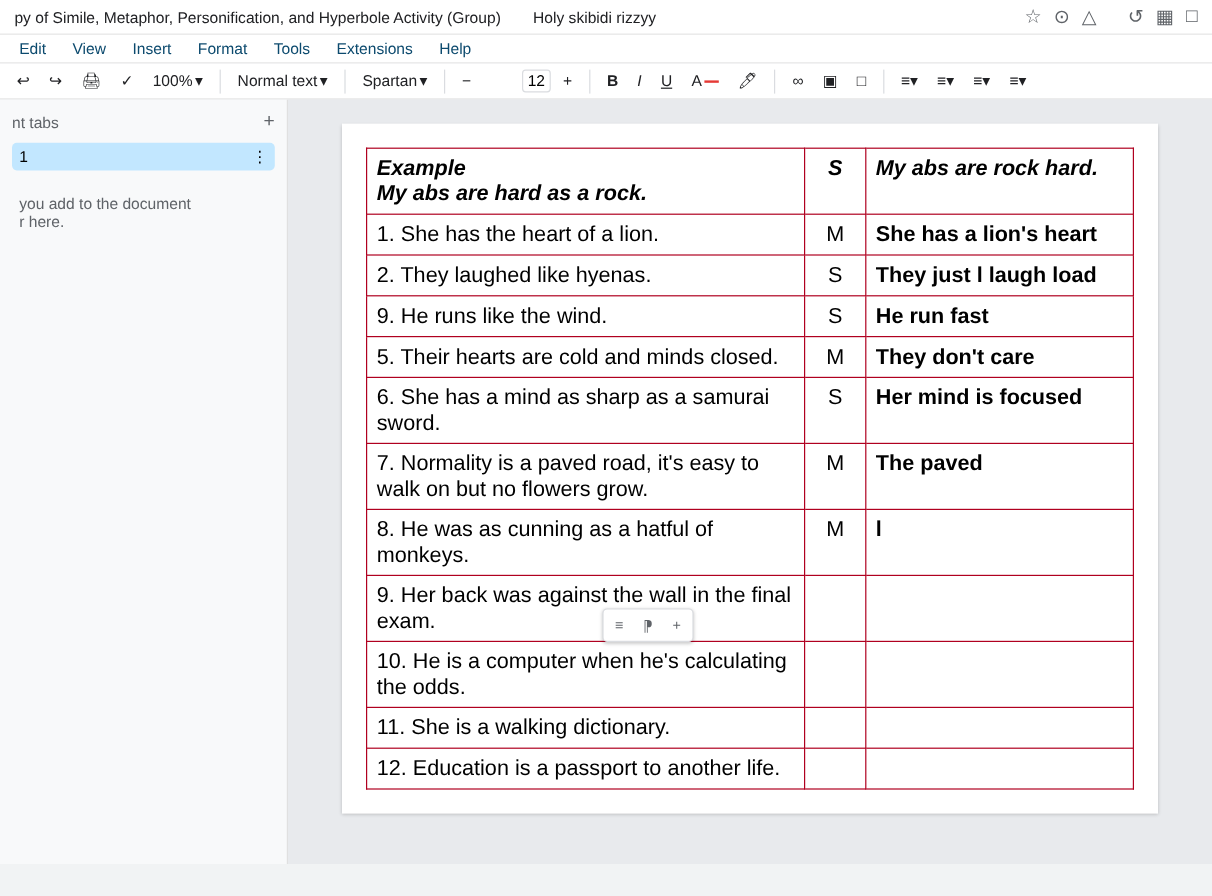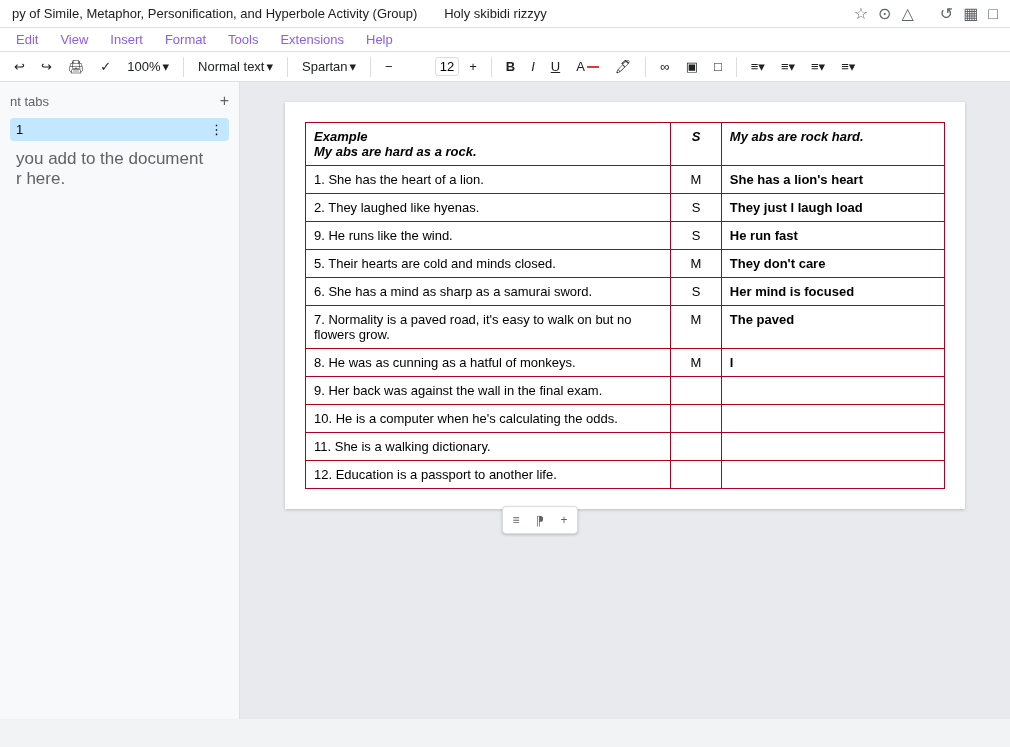--- a/index.html
+++ b/index.html
@@ -22,21 +22,21 @@
 
     
     .menu-bar {
       background: #fff;
       padding: 2px 12px;
       display: flex;
       align-items: center;
       gap: 14px;
       border-bottom: 1px solid #e0e0e0;
       font-size: 13px;
-      color: #8b5cf6;
+      color: #0c4a6e;
     }
     .menu-item { cursor: pointer; padding: 2px 4px; border-radius: 3px; }
 
     
     .toolbar {
       background: #fff;
       padding: 4px 8px;
       display: flex;
       align-items: center;
       gap: 4px;
@@ -70,21 +70,21 @@
     .sidebar {
       width: 240px;
       background: #f8f9fa;
       padding: 10px;
       border-right: 1px solid #e0e0e0;
       flex-shrink: 0;
     }
     .sidebar-header { display: flex; align-items: center; justify-content: space-between; margin-bottom: 8px; color: #5f6368; font-size: 13px; }
     .sidebar-item { display: flex; align-items: center; gap: 6px; padding: 4px 6px; border-radius: 4px; cursor: pointer; font-size: 13px; }
     .sidebar-item.active { background: #c2e7ff; }
-    .sidebar-options { color: #5f6368; margin-top: 4px; font-size: 17px; padding: 4px 6px; }
+    .sidebar-options { color: #5f6368; margin-top: 16px; font-size: 13px; padding: 4px 6px; }
 
     
     .doc-area {
       flex: 1;
       background: #e8eaed;
       overflow-y: auto;
       display: flex;
       flex-direction: column;
       align-items: center;
       padding: 20px 10px;
@@ -96,21 +96,21 @@
       background: #fff;
       padding: 20px;
       min-width: 680px;
       box-shadow: 0 1px 3px rgba(0,0,0,0.2);
     }
 
     
     .doc-table {
       border-collapse: collapse;
       width: 100%;
-      font-size: 13px;
+      font-size: 18px;
     }
     .doc-table td, .doc-table th {
       border: 1px solid #b00020;
       padding: 6px 8px;
       vertical-align: top;
     }
     .doc-table .header-row td {
       font-weight: bold;
       background: #fff;
       font-style: italic;

